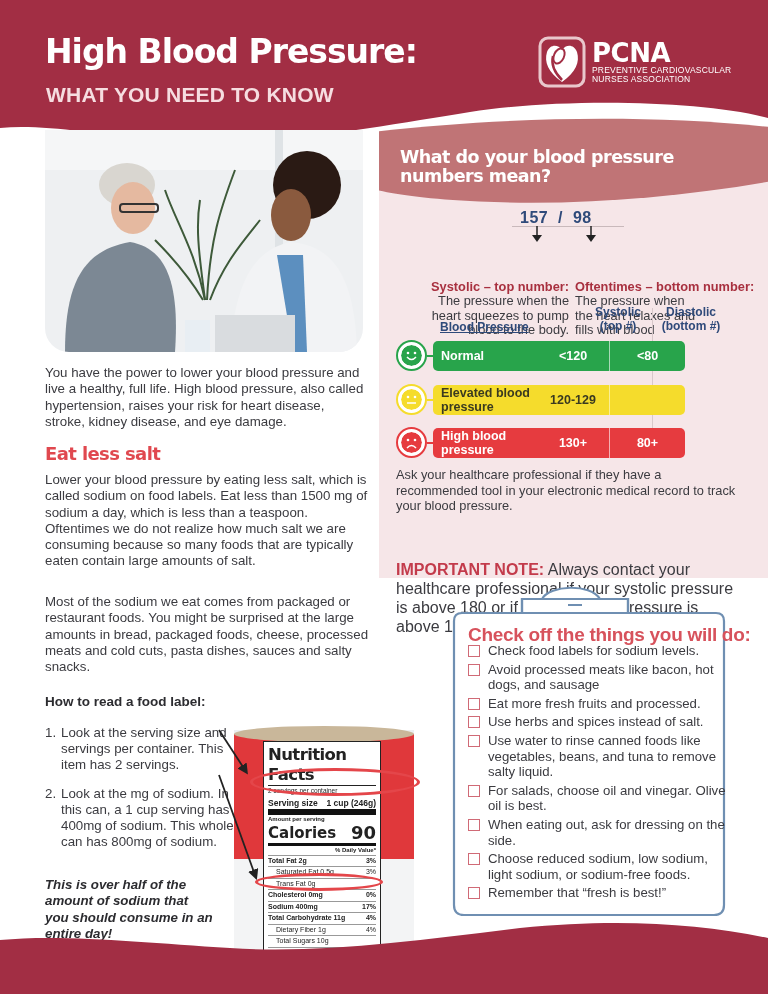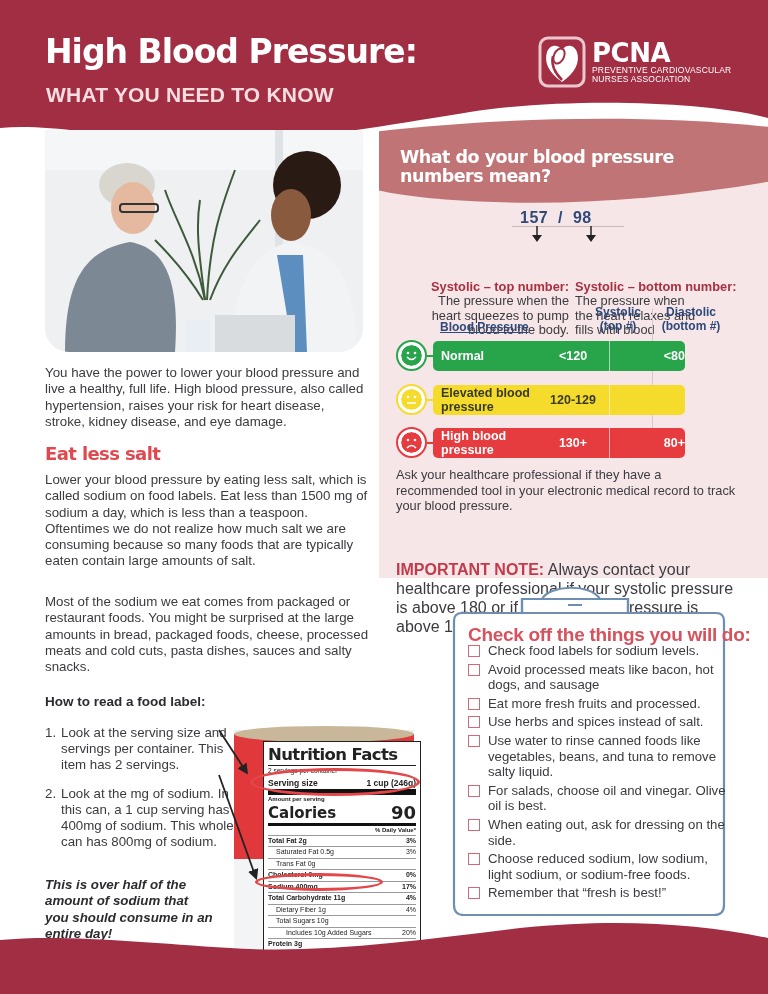--- a/index.html
+++ b/index.html
@@ -25,21 +25,21 @@
   .salt-para1 { position: absolute; left: 45px; top: 472px; width: 325px; font-size: 13.3px; line-height: 16.3px; color: #3b3b40; }
   .salt-para2 { position: absolute; left: 45px; top: 594px; width: 330px; font-size: 13.3px; line-height: 16.3px; color: #3b3b40; }
   .label-heading { position: absolute; left: 45px; top: 694px; font-weight: bold; font-size: 13.5px; color: #2c2c30; }
   .steps { position: absolute; left: 45px; top: 725px; width: 205px; font-size: 13.3px; line-height: 16px; color: #3b3b40; }
   .step { display: flex; margin-bottom: 13px; }
   .step-num { width: 16px; flex: none; }
   .emphasis { position: absolute; left: 45px; top: 877px; width: 170px; font-weight: bold; font-style: italic; font-size: 13.3px; line-height: 16.3px; color: #2c2c30; }
 
   
   .can { position: absolute; left: 228px; top: 724px; width: 190px; height: 270px; }
-  .nf { position: absolute; left: 263px; top: 741px; width: 158px; height: 215px; background: #fff; border: 1px solid #222; padding: 3px 4px; font-size: 7px; color: #222; }
+  .nf { position: absolute; left: 263px; top: 741px; width: 118px; height: 215px; background: #fff; border: 1px solid #222; padding: 3px 4px; font-size: 7px; color: #222; }
   .nf-title { font-family: "DejaVu Sans", sans-serif; font-weight: bold; font-size: 16.5px; letter-spacing: -0.6px; line-height: 20px; border-bottom: 1px solid #222; }
   .nf-row { display: flex; justify-content: space-between; border-bottom: 1px solid #999; line-height: 10.5px; }
   .nf-row.bold { font-weight: bold; }
   .nf-row.indent { padding-left: 8px; }
   .nf-row.indent2 { padding-left: 18px; }
   .nf-row.thick { border-bottom: 5px solid #111; }
   .nf-serving { font-weight: bold; font-size: 8.5px; line-height: 12px; display: flex; justify-content: space-between; border-bottom: 6px solid #111; }
   .nf-cal { font-family: "DejaVu Sans", sans-serif; font-weight: bold; font-size: 15px; line-height: 20px; display: flex; justify-content: space-between; border-bottom: 3px solid #111; }
   .nf-cal .num { font-size: 18px; }
   .nf-dv { text-align: right; font-weight: bold; font-size: 6px; line-height: 9px; border-bottom: 1px solid #999; }
@@ -54,21 +54,21 @@
   .reading-line { position: absolute; left: 512px; top: 226px; width: 112px; height: 1px; background: #c9b9bb; }
   .arrow-down { position: absolute; top: 226px; width: 10px; height: 16px; }
   .sys-block { position: absolute; left: 412px; top: 240px; width: 157px; text-align: right; font-size: 12.8px; line-height: 14.3px; color: #3b3b40; }
   .dia-block { position: absolute; left: 575px; top: 240px; width: 185px; font-size: 12.8px; line-height: 14.3px; color: #3b3b40; }
   .bp-label { color: #a8303f; font-weight: bold; margin-top: 40px; }
   .th { position: absolute; color: #2f4a7a; font-weight: bold; font-size: 12px; line-height: 14px; text-align: center; }
   .col-divider { position: absolute; left: 652px; top: 308px; width: 1px; height: 150px; background: #d8c8ca; }
   .bp-row { position: absolute; left: 433px; width: 252px; height: 30px; border-radius: 5px; display: flex; align-items: center; font-weight: bold; font-size: 12.5px; }
   .bp-row .name { flex: 1; padding-left: 8px; }
   .bp-row .sys { width: 72px; text-align: center; }
-  .bp-row .dia { width: 76px; text-align: right; border-left: 1px solid rgba(255,255,255,0.6); height: 30px; line-height: 30px; }
+  .bp-row .dia { width: 76px; text-align: center; border-left: 1px solid rgba(255,255,255,0.6); height: 30px; line-height: 30px; }
   .face { position: absolute; left: 396px; width: 31px; height: 31px; border-radius: 50%; border: 2px solid; display: flex; align-items: center; justify-content: center; }
   .face-inner { width: 21px; height: 21px; border-radius: 50%; }
   .face-link { position: absolute; left: 427px; width: 6px; height: 2px; }
   .ask { position: absolute; left: 396px; top: 467px; width: 340px; font-size: 12.8px; line-height: 15.7px; color: #3b3b40; }
   .note { position: absolute; left: 396px; top: 520px; width: 340px; font-size: 16px; line-height: 19px; color: #3b3b40; margin-top: 40px; }
   .note-label { color: #c33b4b; font-weight: bold; }
 
   
   .clip-svg { position: absolute; left: 450px; top: 585px; width: 280px; height: 335px; }
   .check-title { position: absolute; left: 468px; top: 624px; color: #d7525c; font-weight: bold; font-size: 19px; letter-spacing: -0.3px; }
@@ -234,21 +234,21 @@
   </svg>
 <svg class="arrow-down" style="left:586px;" viewBox="0 0 10 16">
     <line x1="5" y1="0" x2="5" y2="10" stroke="#222" stroke-width="1.5"></line>
     <path d="M0 9 L10 9 L5 16 Z" fill="#222"></path>
   </svg>
 <div class="sys-block">
   <div class="bp-label">Systolic – top number:</div>
   <div>The pressure when the heart squeezes to pump blood to the body.</div>
 </div>
 <div class="dia-block">
-  <div class="bp-label">Systolic – bottom number:</div>
+  <div class="bp-label">Oftentimes – bottom number:</div>
   <div style="width:130px;">The pressure when the heart relaxes and fills with blood</div>
 </div>
 
 <div class="th" style="left:440px;top:320px;text-decoration:underline;">Blood Pressure</div>
 <div class="th" style="left:585px;top:305px;width:66px;">
   <div>Systolic</div>
   <div>(top #)</div>
 </div>
 <div class="th" style="left:653px;top:305px;width:76px;">
   <div>Diastolic</div>

